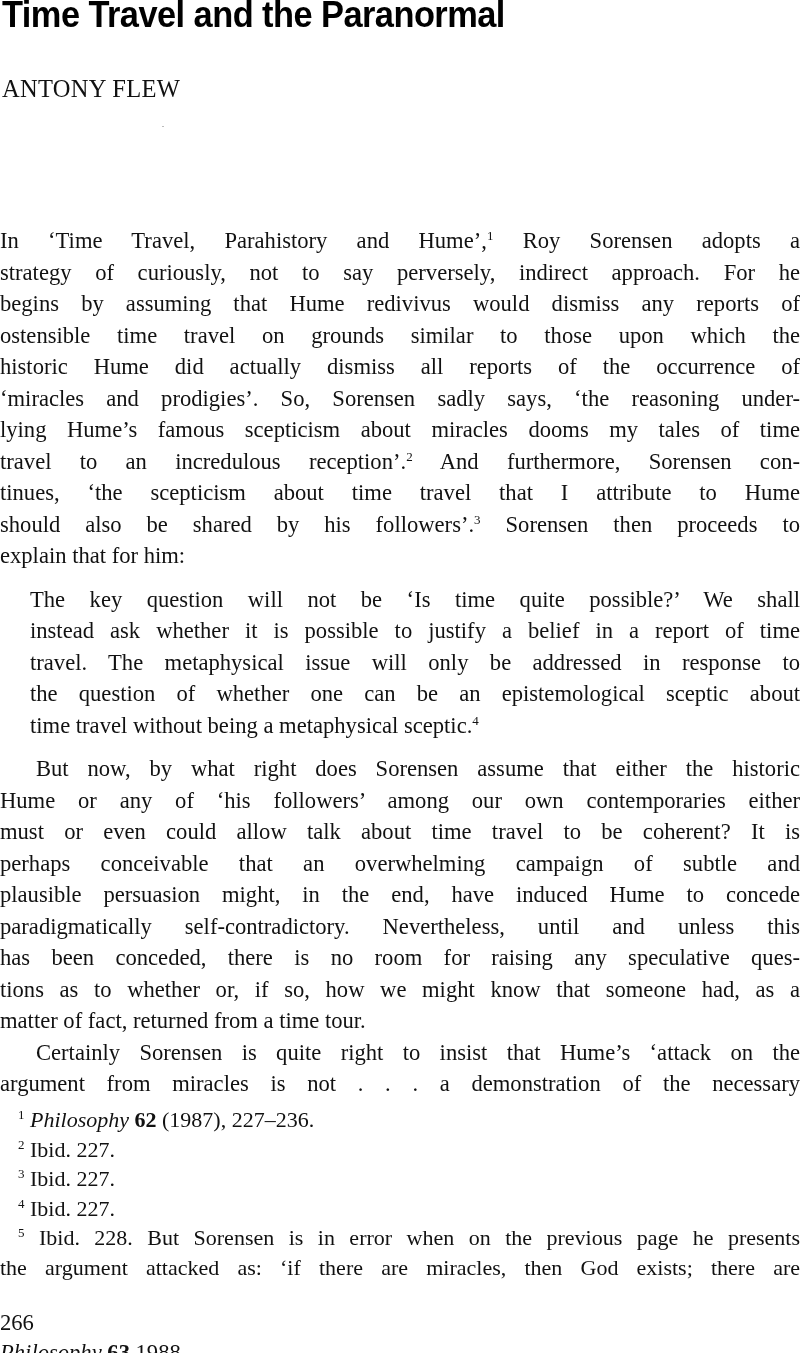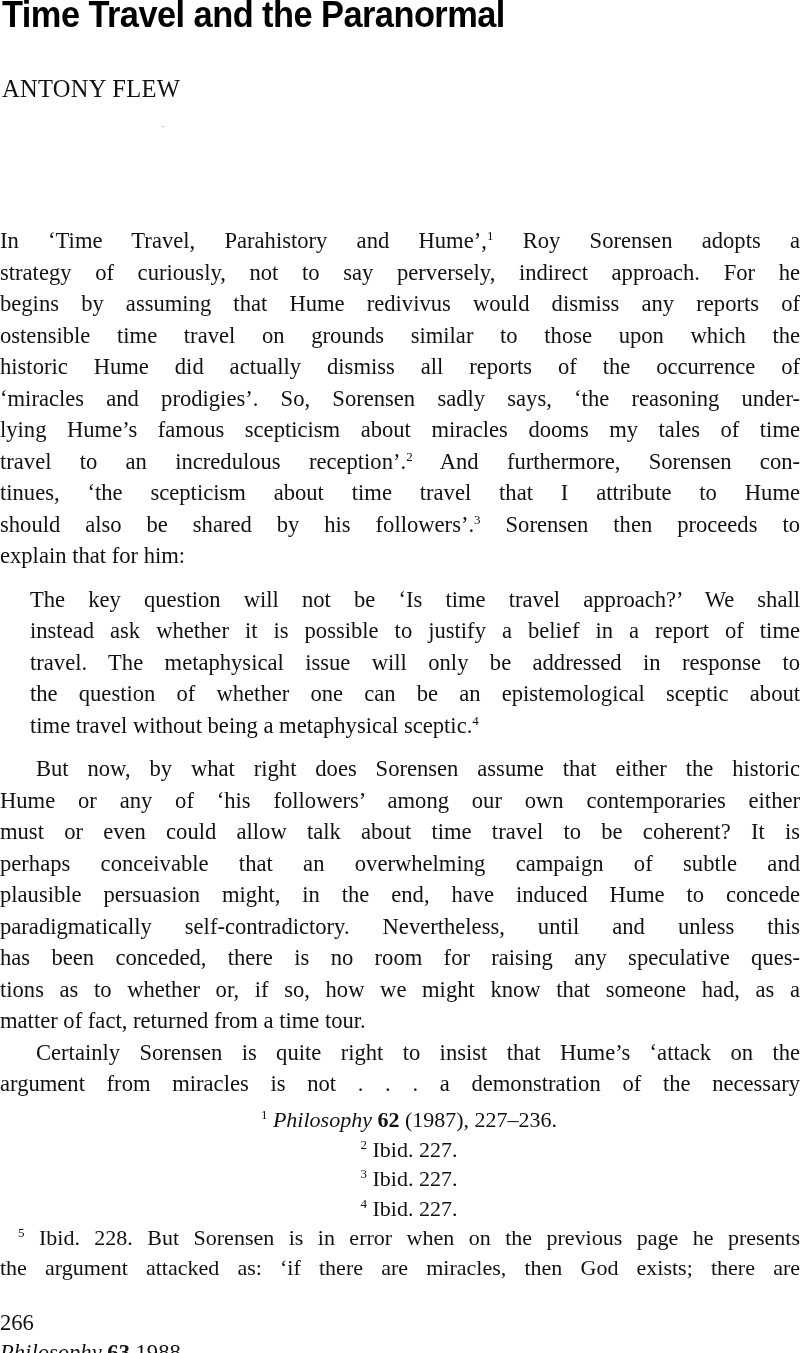--- a/index.html
+++ b/index.html
@@ -37,21 +37,21 @@
       padding-left: 30px; margin-top: 12px; margin-bottom: 12px;
     }
     .quote-block .line { width: 770px; }
     .para { width: 800px; }
     sup { font-size: 13px; line-height: 0; vertical-align: 8px; }
     .footnotes {
       position: absolute; left: 0; top: 1105px; width: 800px;
       font-size: 22px; line-height: 29.5px;
     }
     .fn-line { display: block; white-space: nowrap; height: 29.5px; }
-    .fn-line.indent { padding-left: 18px; text-align: center; }
+    .fn-line.indent { padding-left: 18px; }
     .fn-line.justify { text-align: justify; text-align-last: justify; }
     .fn-line.justify.indent { width: 782px; }
     .page-footer {
       position: absolute; left: 0; top: 1308px; width: 800px;
       font-size: 22.6px; line-height: 30px;
       display: flex; justify-content: space-between; flex-direction: column;
     }
     .italic { font-style: italic; }
     .bold { font-weight: bold; }
   </style>
@@ -71,21 +71,21 @@
     <span class="line">historic Hume did actually dismiss all reports of the occurrence of</span>
     <span class="line">‘miracles and prodigies’. So, Sorensen sadly says, ‘the reasoning under-</span>
     <span class="line">lying Hume’s famous scepticism about miracles dooms my tales of time</span>
     <span class="line"><span>travel to an incredulous reception’.</span><sup>2</sup> <span>And furthermore, Sorensen con-</span></span>
     <span class="line">tinues, ‘the scepticism about time travel that I attribute to Hume</span>
     <span class="line"><span>should also be shared by his followers’.</span><sup>3</sup> <span>Sorensen then proceeds to</span></span>
     <span class="line last">explain that for him:</span>
   </div>
 
   <div class="quote-block">
-    <span class="line">The key question will not be ‘Is time travel approach?’ We shall</span>
+    <span class="line">The key question will not be ‘Is time quite possible?’ We shall</span>
     <span class="line">instead ask whether it is possible to justify a belief in a report of time</span>
     <span class="line">travel. The metaphysical issue will only be addressed in response to</span>
     <span class="line">the question of whether one can be an epistemological sceptic about</span>
     <span class="line last"><span>time travel without being a metaphysical sceptic.</span><sup>4</sup></span>
   </div>
 
   <div class="para">
     <span class="line indent">But now, by what right does Sorensen assume that either the historic</span>
     <span class="line">Hume or any of ‘his followers’ among our own contemporaries either</span>
     <span class="line">must or even could allow talk about time travel to be coherent? It is</span>

